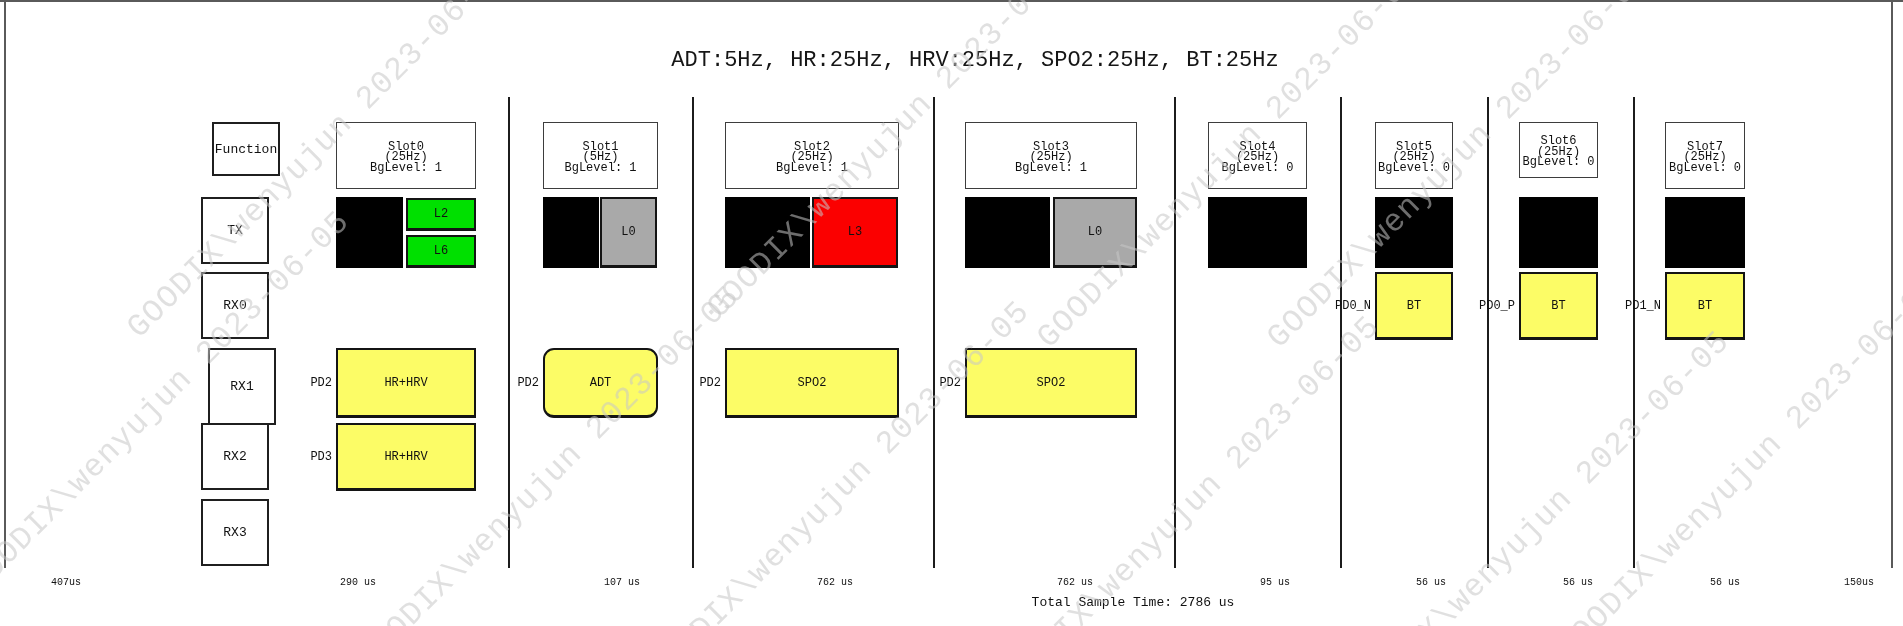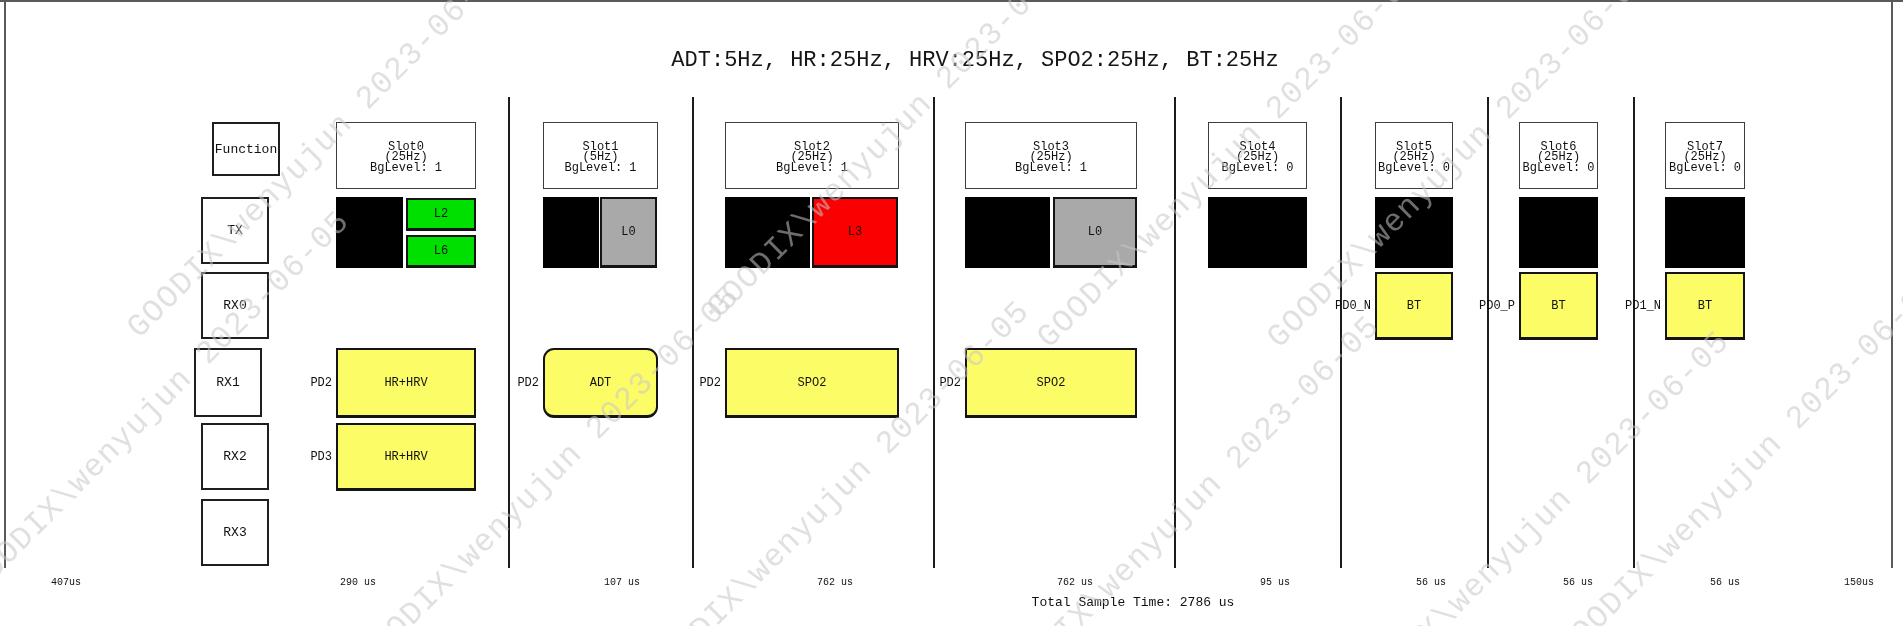--- a/index.html
+++ b/index.html
@@ -68,21 +68,21 @@
   <div class="abs title" style="left:975px;top:48px;">ADT:5Hz, HR:25Hz, HRV:25Hz, SPO2:25Hz, BT:25Hz</div>
 
   <div class="abs timelbl" style="left:66px;top:577px;">407us</div>
 
   <div class="abs timelbl" style="left:1859px;top:577px;">150us</div>
 
   <div id="gen-rowlabels">
       <div class="abs lblbox" style="left: 212px; top: 122px; width: 68px; height: 54px;">Function</div>
       <div class="abs lblbox" style="left: 201px; top: 197px; width: 68px; height: 67px;">TX</div>
       <div class="abs lblbox" style="left: 201px; top: 272px; width: 68px; height: 67px;">RX0</div>
-      <div class="abs lblbox" style="left: 194px; top: 348px; width: 68px; height: 69px;">RX1</div>
+      <div class="abs lblbox" style="left: 208px; top: 348px; width: 68px; height: 77px;">RX1</div>
       <div class="abs lblbox" style="left: 201px; top: 423px; width: 68px; height: 67px;">RX2</div>
       <div class="abs lblbox" style="left: 201px; top: 499px; width: 68px; height: 67px;">RX3</div>
     </div>
   <div id="gen-dividers">
       <div class="abs divider" style="left: 508px; top: 97px; height: 471px;"></div>
       <div class="abs divider" style="left: 692px; top: 97px; height: 471px;"></div>
       <div class="abs divider" style="left: 933px; top: 97px; height: 471px;"></div>
       <div class="abs divider" style="left: 1174px; top: 97px; height: 471px;"></div>
       <div class="abs divider" style="left: 1340px; top: 97px; height: 471px;"></div>
       <div class="abs divider" style="left: 1487px; top: 97px; height: 471px;"></div>
@@ -141,21 +141,21 @@
       <div class="abs timelbl" style="left: 1275px; top: 577px;">95 us</div>
       <div class="abs hdr" style="left: 1375px; top: 122px; width: 78px; height: 67px;">
         <div>Slot5</div>
         <div>(25Hz)</div>
         <div>BgLevel: 0</div>
       </div>
       <div class="abs txblack" style="left: 1375px; top: 197px; width: 78px; height: 71px;"></div>
       <div class="abs pdlbl" style="left: 1313px; top: 272px; width: 58px; height: 68px;">PD0_N</div>
       <div class="abs rxbox" style="left: 1375px; top: 272px; width: 78px; height: 68px; background: rgb(252, 252, 102);">BT</div>
       <div class="abs timelbl" style="left: 1431px; top: 577px;">56 us</div>
-      <div class="abs hdr" style="left: 1519px; top: 122px; width: 79px; height: 67px; font-family: Liberation Mono, monospace;">
+      <div class="abs hdr" style="left: 1519px; top: 122px; width: 79px; height: 56px; font-family: Liberation Mono, monospace;">
         <div>Slot6</div>
         <div>(25Hz)</div>
         <div>BgLevel: 0</div>
       </div>
       <div class="abs txblack" style="left: 1519px; top: 197px; width: 79px; height: 71px;"></div>
       <div class="abs pdlbl" style="left: 1457px; top: 272px; width: 58px; height: 68px;">PD0_P</div>
       <div class="abs rxbox" style="left: 1519px; top: 272px; width: 79px; height: 68px; background: rgb(252, 252, 102);">BT</div>
       <div class="abs timelbl" style="left: 1578px; top: 577px;">56 us</div>
       <div class="abs hdr" style="left: 1665px; top: 122px; width: 80px; height: 67px;">
         <div>Slot7</div>

